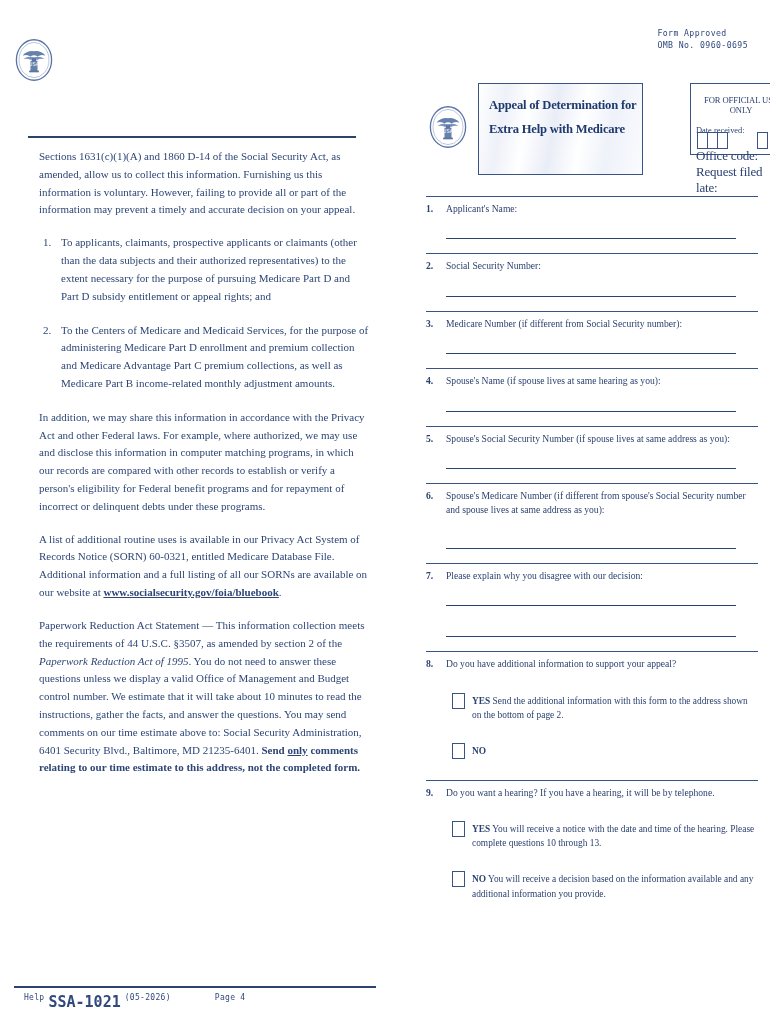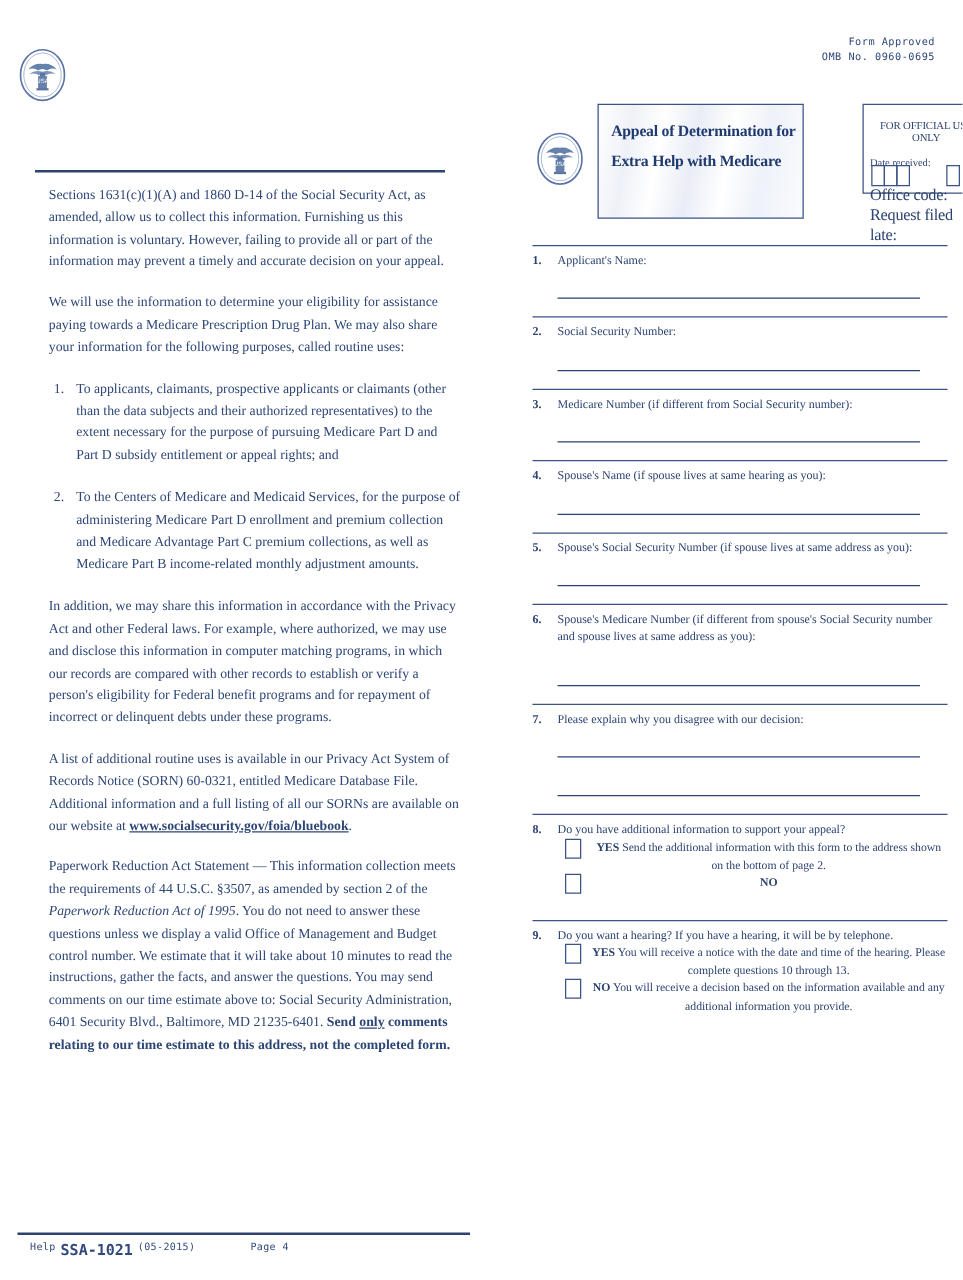--- a/index.html
+++ b/index.html
@@ -32,21 +32,20 @@
     right: 0; top: 0; bottom: 0;
     width: 2px;
     background: #ffffff;
   }
 
   
   .omb {
     position: absolute;
     right: 22px;
     top: 28px;
-    text-align: right;
     font-family: "DejaVu Sans Mono", monospace;
     font-size: 8.2px;
     line-height: 1.45;
     color: #31497c;
     letter-spacing: .4px;
   }
 
   
   .seal {
     width: 44px;
@@ -239,22 +238,21 @@
   .spacer-sm { height: 14px; }
   .spacer-md { height: 22px; }
   .spacer-lg { height: 30px; }
 
   .cb-row {
     position: relative;
     padding-left: 46px;
     font-size: 9.4px;
     line-height: 1.5;
     color: #2c4270;
-    margin-top: 0;
-    text-align: center;
+    margin-top: 22px;
   }
   .cb-row .checkbox {
     position: absolute;
     left: 26px;
     top: -1px;
     width: 13px;
     height: 16px;
     border: 1.3px solid #3a5286;
     box-sizing: border-box;
     background: #fff;
@@ -276,21 +274,21 @@
   }
   .footer-row {
     display: flex;
     font-family: "DejaVu Sans Mono", monospace;
     font-size: 8px;
     color: #31497c;
     letter-spacing: .3px;
     padding-left: 10px;
   }
   .footer-row .f-form   { margin-right: 4px; }
-  .footer-row .f-name   { font-weight: bold; font-size: 12px; margin-right: 4px; letter-spacing: 0; }
+  .footer-row .f-name   { font-weight: bold; font-size: 15px; margin-right: 4px; letter-spacing: 0; }
   .footer-row .f-rev    { }
   .footer-row .f-page   { margin-left: 44px; }
 </style>
 </head>
 <body>
 
 <div class="page page-left">
 
   <div class="seal-left">
     <svg class="seal" viewBox="0 0 100 100" xmlns="http://www.w3.org/2000/svg">
@@ -302,21 +300,20 @@
       <rect x="39" y="74" width="22" height="4" fill="#5c74a4"></rect>
       <rect x="45" y="46" width="10" height="7" fill="#5c74a4"></rect>
       <text x="50" y="64" font-size="11" fill="#ffffff" text-anchor="middle" font-family="Liberation Sans, sans-serif">USA</text>
     </svg>
   </div>
 
   <div class="lp-rule"></div>
 
   <div class="lp-body">
     <p>Sections 1631(c)(1)(A) and 1860 D-14 of the Social Security Act, as amended, allow us to collect this information.  Furnishing us this information is voluntary.  However, failing to provide all or part of the information may prevent a timely and accurate decision on your appeal.</p>
-    <p>We will use the information to determine your eligibility for assistance paying towards a Medicare Prescription Drug Plan.  We may also share your information for the following purposes, called routine uses:</p>
 
     <ul class="olist">
       <li>
         <span class="num">1.</span>
         <span>To applicants, claimants, prospective applicants or claimants (other than the data subjects and their authorized representatives) to the extent necessary for the purpose of pursuing Medicare Part D and Part D subsidy entitlement or appeal rights; and</span>
       </li>
       <li>
         <span class="num">2.</span>
         <span>To the Centers of Medicare and Medicaid Services, for the purpose of administering Medicare Part D enrollment and premium collection and Medicare Advantage Part C premium collections, as well as Medicare Part B income-related monthly adjustment amounts.</span>
       </li>
@@ -327,21 +324,21 @@
     <p><span>A list of additional routine uses is available in our Privacy Act System of Records Notice (SORN) 60-0321, entitled Medicare Database File. Additional information and a full listing of all our SORNs are available on our website at </span><span class="link">www.socialsecurity.gov/foia/bluebook</span><span>.</span></p>
 
     <p><span>Paperwork Reduction Act Statement</span><span> — </span><span>This information collection meets the requirements of 44 U.S.C. §3507, as amended by section 2 of the </span><span class="ital">Paperwork Reduction Act of 1995</span><span>. You do not need to answer these questions unless we display a valid Office of Management and Budget control number. We estimate that it will take about 10 minutes to read the instructions, gather the facts, and answer the questions. You may send comments on our time estimate above to: Social Security Administration, 6401 Security Blvd., Baltimore, MD 21235-6401. </span><span class="bold">Send </span><span class="bold uline">only</span><span class="bold"> comments relating to our time estimate to this address, not the completed form.</span></p>
   </div>
 
   <div class="footer footer-left">
     <div class="footer-rule"></div>
     <div class="footer-row">
       <span class="f-form">Help</span>
       <span class="f-name">SSA-1021</span>
-      <span class="f-rev">(05-2015)</span>
+      <span class="f-rev">(05-2026)</span>
       <span class="f-page">Page 4</span>
     </div>
   </div>
 </div>
 
 <div class="page page-right">
 
   <div class="omb">
     <div>Form Approved</div>
     <div>OMB No. 0960-0695</div>

